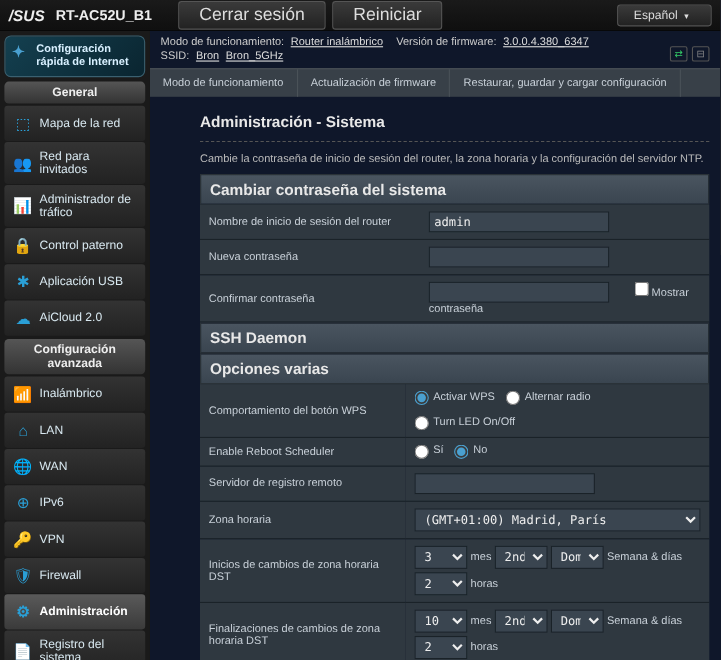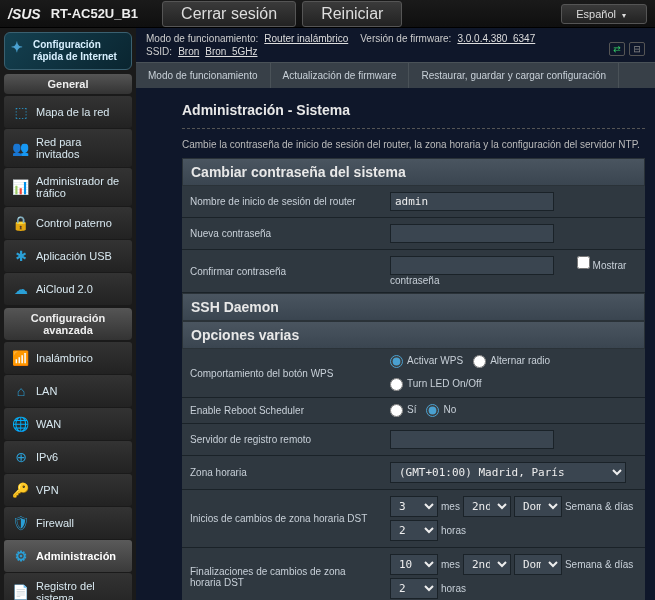--- a/index.html
+++ b/index.html
@@ -34,21 +34,21 @@
 h2.title { color: #e8e8e8; font-size: 14px; font-weight: bold; padding: 6px 0 10px 0; border-bottom: 1px dashed #555; }
 .desc { font-size: 10px; color: #bbb; margin: 10px 0 8px 0; }
 .band-hdr { background: linear-gradient(#4a5560,#3a4550); padding: 5px 8px; font-weight: bold; font-size: 14px; color: #e8e8e8; border: 1px solid #2a3238; }
 .form-table { width: 100%; border-collapse: collapse; }
 .form-table tr { border-bottom: 1px solid #1a2228; }
 .form-table td { padding: 6px 8px; background: #2f3840; vertical-align: middle; }
 .form-table td.lbl { width: 200px; font-size: 10px; color: #c8d0d8; background: #2f3840; }
 .form-table td.val { font-size: 10px; color: #c8d0d8; }
 input[type=text], select { background: #3a4550; border: 1px solid #1a2228; color: #eee; padding: 2px 4px; font-size: 11px; font-family: monospace; }
 input[type=text] { width: 164px; }
-select.wide { width: 236px; }
+select.wide { width: 260px; }
 select.sm { width: 48px; }
 .radio-row { display: flex; gap: 10px; align-items: center; flex-wrap: wrap; }
 .radio-opt { display: flex; gap: 4px; }
 input[type=radio] { accent-color: #4aa0d0; }
 input[type=checkbox] { accent-color: #4aa0d0; }
 .dst-group { display: flex; gap: 3px; align-items: center; flex-wrap: wrap; }
 .dst-group .txt { font-size: 10px; }
 ::-webkit-scrollbar { width: 8px; }
 ::-webkit-scrollbar-track { background: #222; }
 ::-webkit-scrollbar-thumb { background: #555; }

